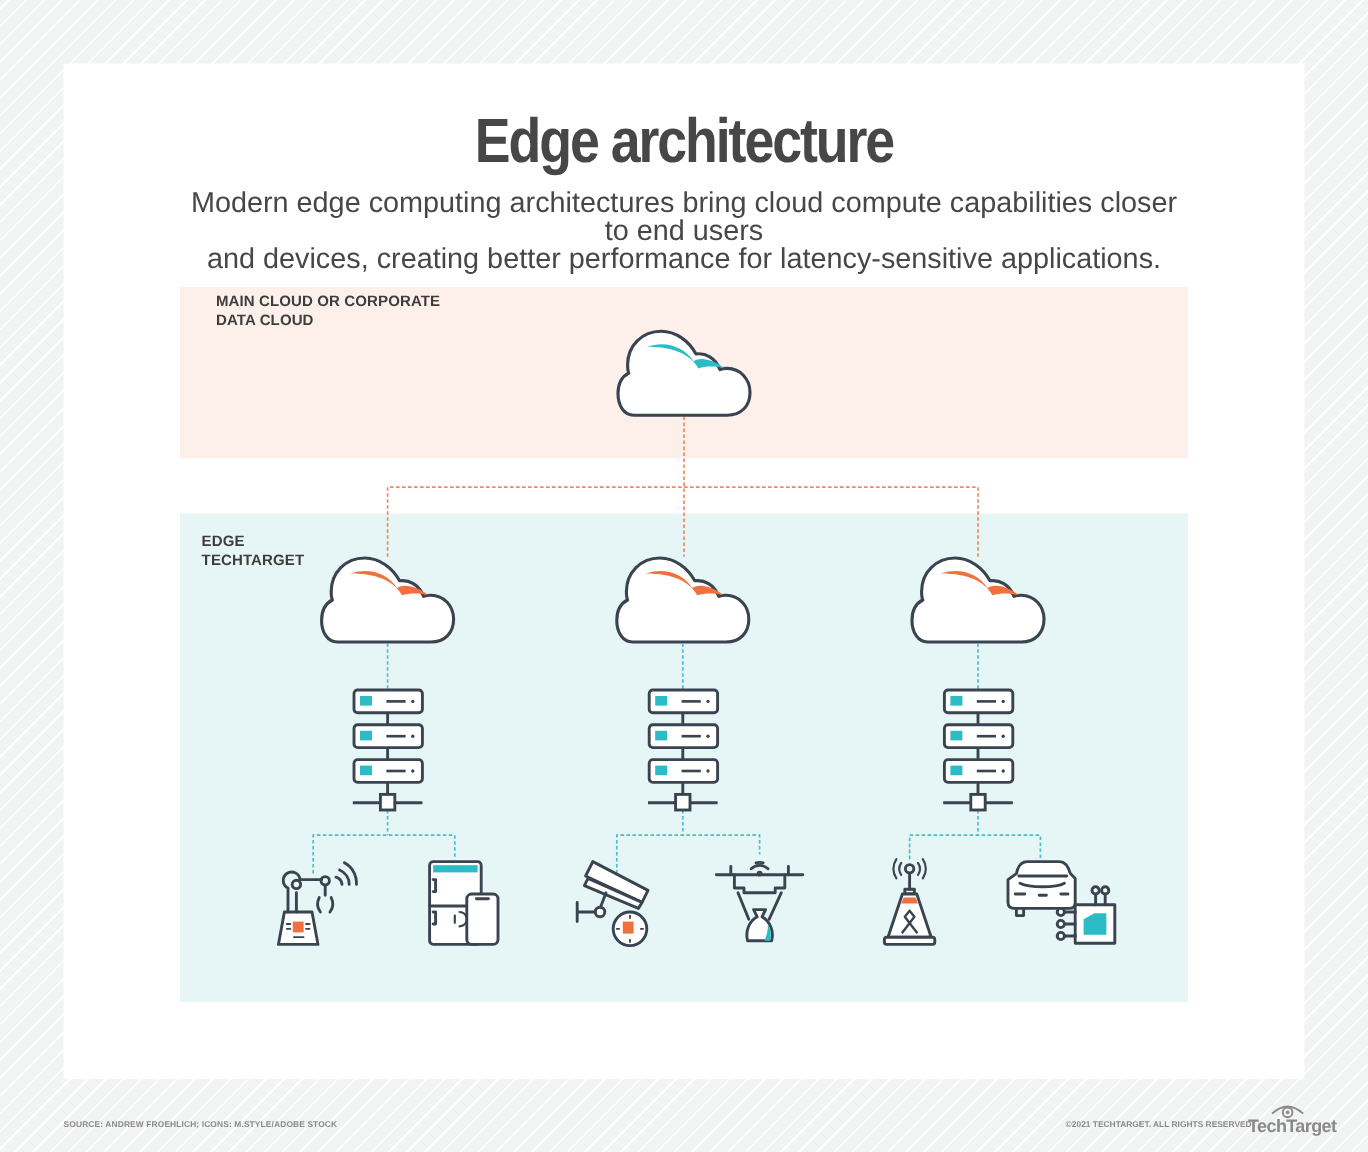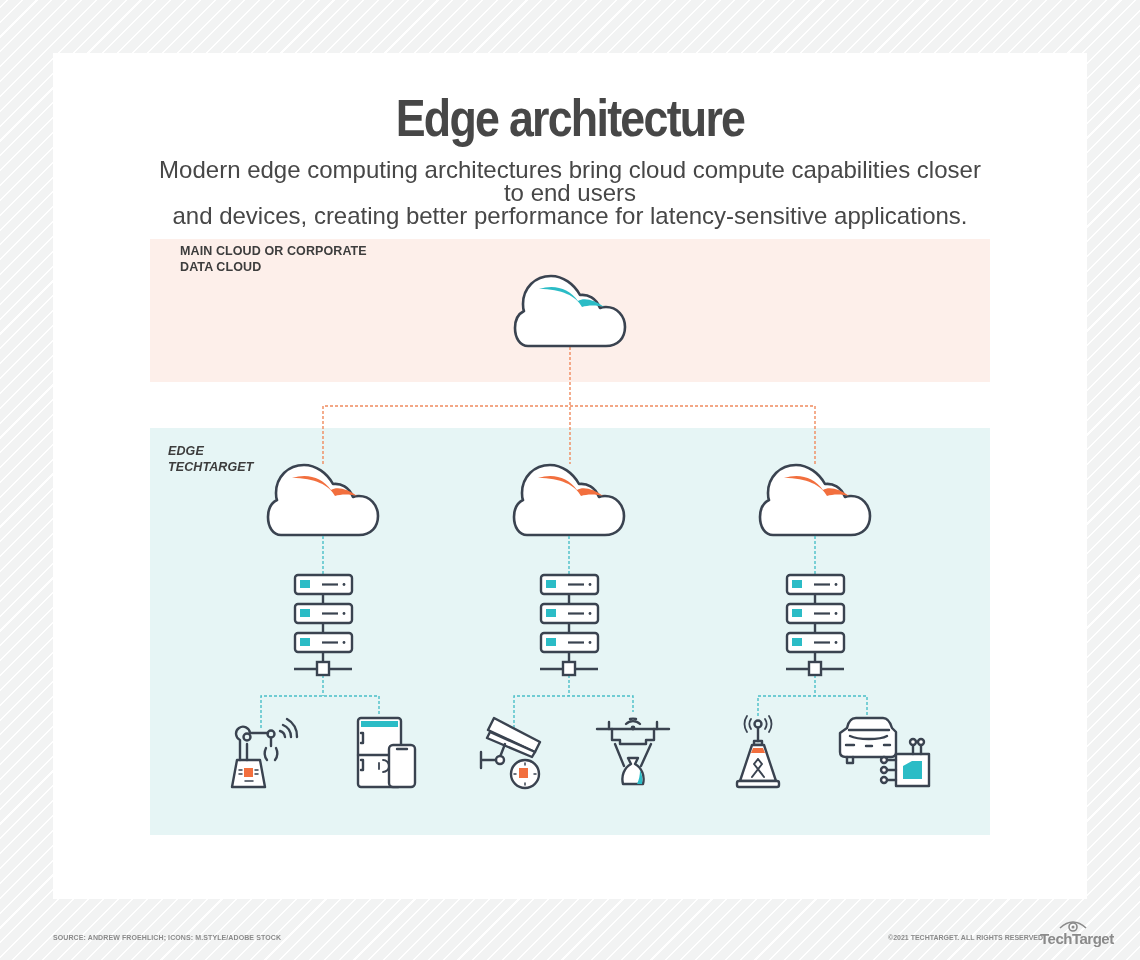--- a/index.html
+++ b/index.html
@@ -14,21 +14,21 @@
     position:absolute; left:0; top:88px; width:1140px; text-align:center;
     font-family:"Liberation Sans", sans-serif; font-weight:bold; font-size:52px;
     color:#474747; letter-spacing:-2px; transform:scaleX(0.86); transform-origin:center;
   }
   .subtitle {
     position:absolute; left:150px; top:158px; width:840px; text-align:center;
     font-size:24px; line-height:23px; color:#474747;
   }
   .zone { position:absolute; }
   .zone-cloud { left:150px; top:239px; width:840px; height:143px; background:#fdefea; }
-  .zone-edge { left:150px; top:428px; width:840px; height:407px; background:#e6f5f5;font-style:italic; }
+  .zone-edge { left:150px; top:428px; width:840px; height:407px; background:#e6f5f5; }
   .zone-label {
     position:absolute; font-size:12.5px; font-weight:bold; color:#3d3d3d; line-height:16px; letter-spacing:0.1px;
   }
   svg.diagram { position:absolute; left:0; top:0; }
   .footer-left {
     position:absolute; left:53px; top:934px; font-size:7px; font-weight:bold; color:#8a8a8a; letter-spacing:0.1px;
   }
   .footer-right {
     position:absolute; left:888px; top:934px; font-size:7px; font-weight:bold; color:#8a8a8a;
   }

